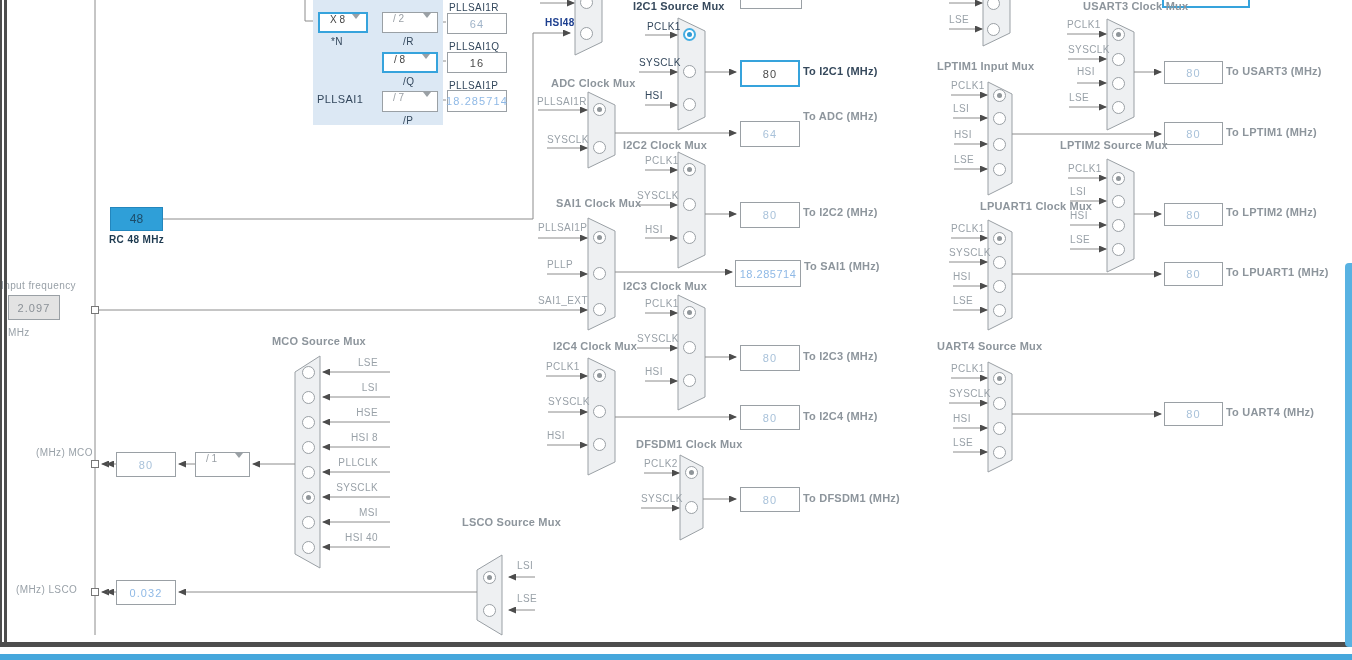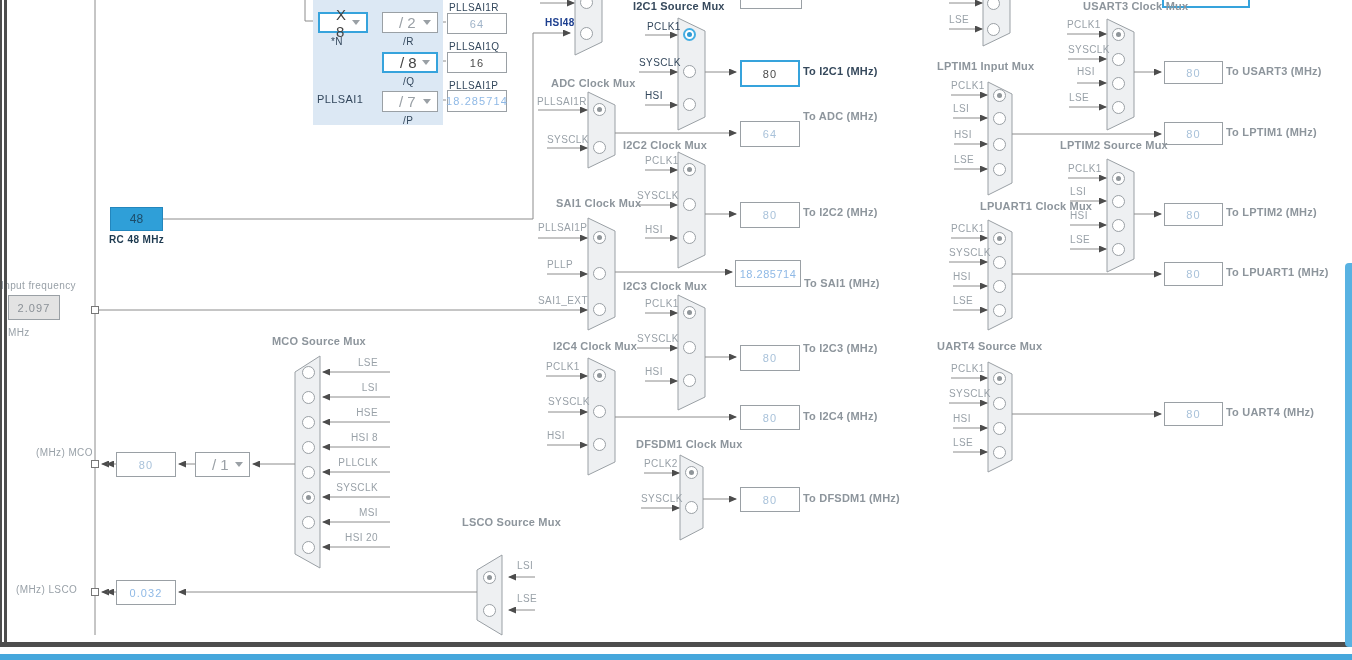--- a/index.html
+++ b/index.html
@@ -10,21 +10,21 @@
   .lbl.navy{color:#1d3f8f;font-weight:bold}
   .lbl.rt{text-align:right}
   .title{position:absolute;font-size:11px;font-weight:bold;color:#8d959c;letter-spacing:.2px;white-space:nowrap}
   .title.dk{color:#36495c}
   .vbox{position:absolute;background:#fff;border:1px solid #9aa0a5;display:flex;align-items:center;justify-content:center;font-size:11px;color:#a9c2da;letter-spacing:1.1px;box-sizing:border-box}
   .vbox.hl{border:2px solid #36a3dc;color:#4a4a4a}
   .vbox.dkv{color:#4a4a4a}
   .vbox.bluv{color:#8fb9e6}
   .vbox.grayb{background:#e3e3e3;color:#8a9096}
   .rcbox{position:absolute;background:#2f9fd8;border:1px solid #2386bd;display:flex;align-items:center;justify-content:center;font-size:12px;color:#1d4c68;box-sizing:border-box}
-  .dd{position:absolute;background:#fff;border:1px solid #9aa0a5;display:flex;align-items:center;font-size:15px;color:#9aa0a6;box-sizing:border-box;padding-left:16px}
+  .dd{position:absolute;background:#fff;border:1px solid #9aa0a5;display:flex;font-size:10px;color:#9aa0a6;box-sizing:border-box;padding-left:10px}
   .dd.hl{border:2px solid #36a3dc;color:#444}
   .chev{width:0;height:0;border-left:4px solid transparent;border-right:4px solid transparent;border-top:5px solid #9aa0a5;margin-left:auto;margin-right:6px}
   .radio{position:absolute;width:13px;height:13px;border-radius:50%;background:#fff;border:1px solid #9aa0a5;box-sizing:border-box}
   .radio.selg::after{content:"";position:absolute;left:3px;top:3px;width:5px;height:5px;border-radius:50%;background:#8f9599}
   .radio.selb{border:2px solid #45aee2}
   .radio.selb::after{content:"";position:absolute;left:2px;top:2px;width:5px;height:5px;border-radius:50%;background:#2f9ad4}
   .node{position:absolute;width:8px;height:8px;background:#fff;border:1px solid #777;box-sizing:border-box}
   .pllblock{position:absolute;left:313px;top:0;width:130px;height:125px;background:#dce8f4}
   .chrome{position:absolute;background:#4d4d4d}
   .bluebar{position:absolute;left:0;top:654px;width:1352px;height:6px;background:#45a7dc}
@@ -230,31 +230,31 @@
   <div class="title" style="left:803px;top:206px">To I2C2 (MHz)</div>
 
   <div class="title" style="left:556px;top:197px">SAI1 Clock Mux</div>
   <div class="lbl" style="left:538px;top:222px">PLLSAI1P</div>
   <div class="lbl" style="left:547px;top:259px">PLLP</div>
   <div class="lbl" style="left:538px;top:295px">SAI1_EXT</div>
   <div class="radio selg" style="left:593px;top:231px"></div>
   <div class="radio" style="left:593px;top:267px"></div>
   <div class="radio" style="left:593px;top:303px"></div>
   <div class="vbox bluv" style="left:735px;top:260px;width:66px;height:27px;letter-spacing:.5px">18.285714</div>
-  <div class="title" style="left:804px;top:277px">To SAI1 (MHz)</div>
+  <div class="title" style="left:804px;top:260px">To SAI1 (MHz)</div>
 
   <div class="title" style="left:623px;top:280px">I2C3 Clock Mux</div>
   <div class="lbl" style="left:645px;top:298px">PCLK1</div>
   <div class="lbl" style="left:637px;top:333px">SYSCLK</div>
   <div class="lbl" style="left:645px;top:366px">HSI</div>
   <div class="radio selg" style="left:683px;top:306px"></div>
   <div class="radio" style="left:683px;top:341px"></div>
   <div class="radio" style="left:683px;top:374px"></div>
   <div class="vbox" style="left:740px;top:345px;width:60px;height:26px">80</div>
-  <div class="title" style="left:803px;top:342px">To I2C3 (MHz)</div>
+  <div class="title" style="left:803px;top:350px">To I2C3 (MHz)</div>
 
   <div class="title" style="left:553px;top:340px">I2C4 Clock Mux</div>
   <div class="lbl" style="left:546px;top:361px">PCLK1</div>
   <div class="lbl" style="left:548px;top:396px">SYSCLK</div>
   <div class="lbl" style="left:547px;top:430px">HSI</div>
   <div class="radio selg" style="left:593px;top:369px"></div>
   <div class="radio" style="left:593px;top:405px"></div>
   <div class="radio" style="left:593px;top:438px"></div>
   <div class="vbox" style="left:740px;top:405px;width:60px;height:25px">80</div>
   <div class="title" style="left:803px;top:410px">To I2C4 (MHz)</div>
@@ -337,21 +337,21 @@
   <div class="title" style="left:1226px;top:406px">To UART4 (MHz)</div>
 
   <div class="title" style="left:272px;top:335px">MCO Source Mux</div>
   <div class="lbl rt" style="left:318px;top:357px;width:60px">LSE</div>
   <div class="lbl rt" style="left:318px;top:382px;width:60px">LSI</div>
   <div class="lbl rt" style="left:318px;top:407px;width:60px">HSE</div>
   <div class="lbl rt" style="left:318px;top:432px;width:60px">HSI 8</div>
   <div class="lbl rt" style="left:318px;top:457px;width:60px">PLLCLK</div>
   <div class="lbl rt" style="left:318px;top:482px;width:60px">SYSCLK</div>
   <div class="lbl rt" style="left:318px;top:507px;width:60px">MSI</div>
-  <div class="lbl rt" style="left:318px;top:532px;width:60px">HSI 20</div>
+  <div class="lbl rt" style="left:318px;top:532px;width:60px">HSI 40</div>
   <div class="radio" style="left:302px;top:366px"></div>
   <div class="radio" style="left:302px;top:391px"></div>
   <div class="radio" style="left:302px;top:416px"></div>
   <div class="radio" style="left:302px;top:441px"></div>
   <div class="radio" style="left:302px;top:466px"></div>
   <div class="radio selg" style="left:302px;top:491px"></div>
   <div class="radio" style="left:302px;top:516px"></div>
   <div class="radio" style="left:302px;top:541px"></div>
   <div class="dd" style="left:195px;top:452px;width:55px;height:25px">
       <span>/ 1</span>

